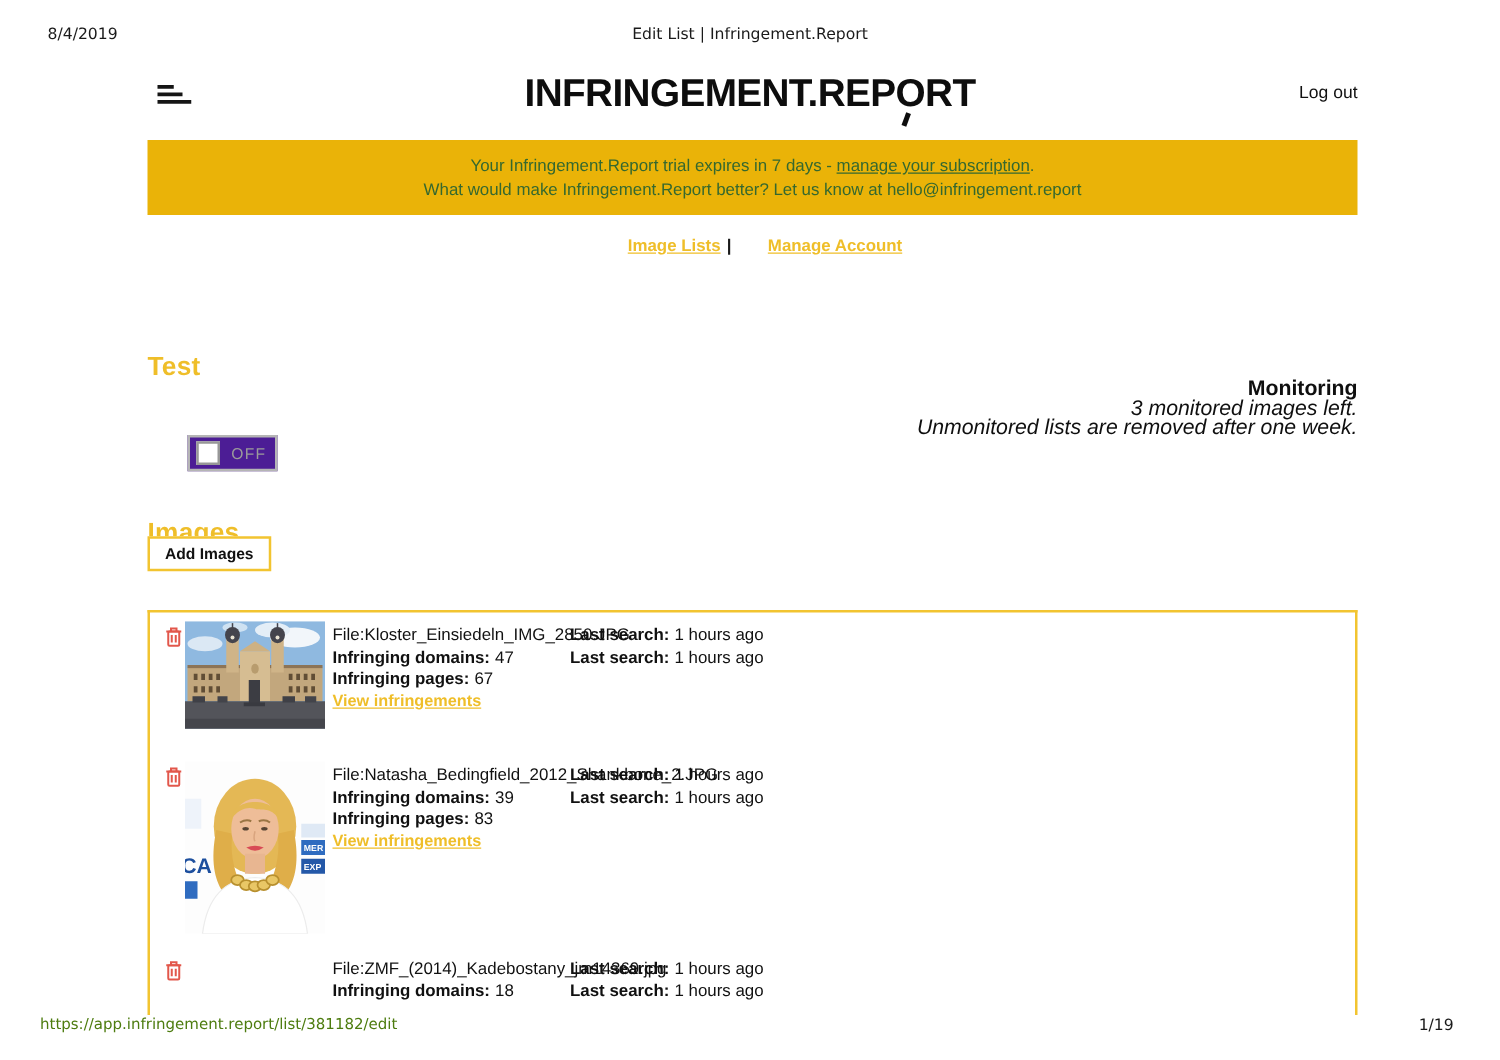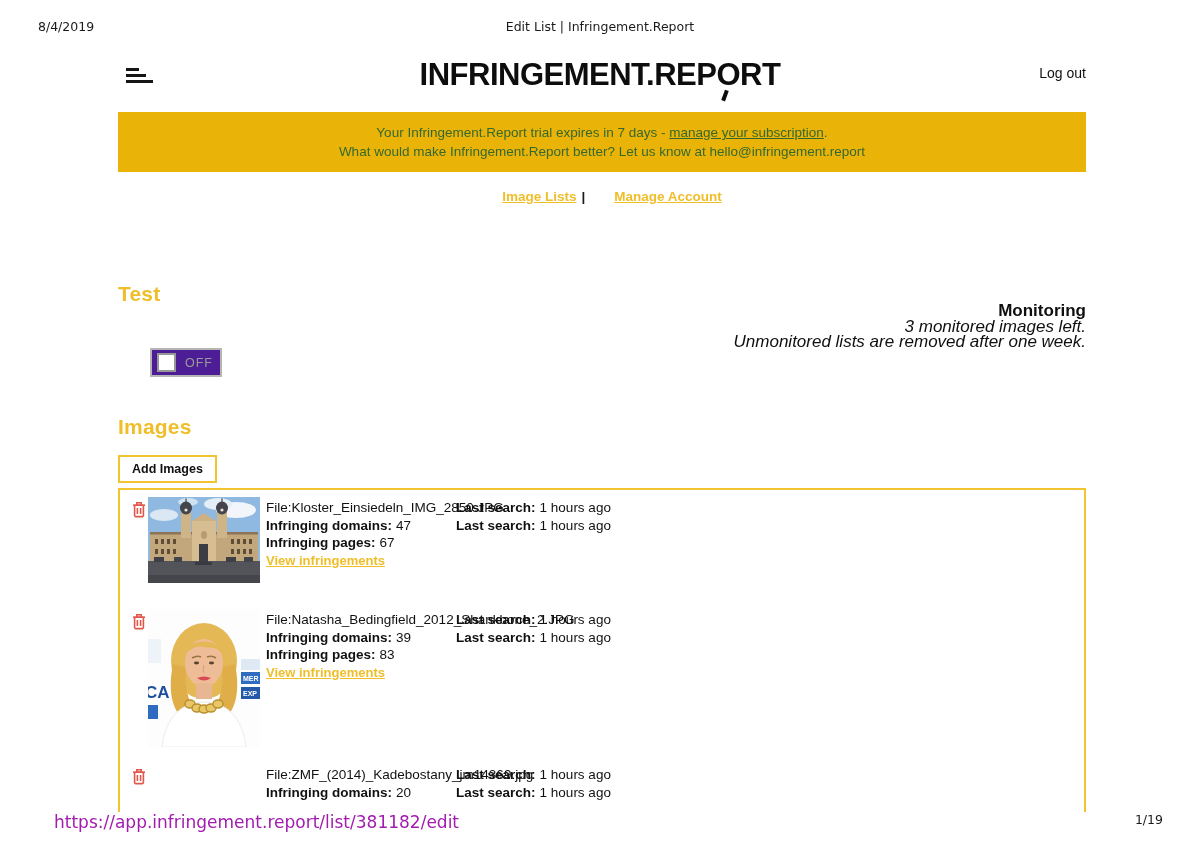--- a/index.html
+++ b/index.html
@@ -7,21 +7,21 @@
   body {
     position: relative;
     background: #ffffff;
     font-family: "Liberation Sans", sans-serif;
     color: #111;
     overflow: hidden;
   }
   
   .print-date { position:absolute; left:38px; top:19px; font-size:12.5px; color:#1a1a1a; font-family:"DejaVu Sans",sans-serif; }
   .print-title { position:absolute; left:0; right:0; top:19px; text-align:center; font-size:12.5px; color:#1a1a1a; font-family:"DejaVu Sans",sans-serif; }
-  .print-url { position:absolute; left:54px; top:812px; font-size:17px; color:#a21caf; font-family:"DejaVu Sans",sans-serif; }
+  .print-url { position:absolute; left:32px; top:812px; font-size:12px; color:#4d7c0f; font-family:"DejaVu Sans",sans-serif; }
   .print-page { position:absolute; right:37px; top:812px; font-size:12.5px; color:#1a1a1a; font-family:"DejaVu Sans",sans-serif; }
 
   
   .menu-btn { position:absolute; left:126px; top:67px; width:30px; height:20px; background:none; border:0; cursor:pointer; }
   .menu-btn span { display:block; background:#151515; height:3px; margin-bottom:3px; }
   .menu-b1 { width:13px; }
   .menu-b2 { width:20px; height:4px; }
   .menu-b3 { width:27px; }
   .logo { position:absolute; left:0; right:0; top:57px; text-align:center; font-size:31px; font-weight:bold; letter-spacing:-0.5px; color:#0d0d0d; }
   .logo-o { position:relative; display:inline-block; }
@@ -43,21 +43,21 @@
   .monitoring { position:absolute; right:114px; top:303px; text-align:right; font-size:17px; line-height:15.5px; color:#0f0f0f; }
   .monitoring .m-title { font-weight:bold; font-style:normal; }
   .monitoring .m-line { font-style:italic; }
 
   .toggle { position:absolute; left:150px; top:348px; width:72px; height:29px; border:2px solid #b5b5b5; background:#4c1d95; display:flex; align-items:center; cursor:pointer; }
   .toggle .knob { width:19px; height:19px; border:2px solid #979797; background:#fff; margin-left:5px; }
   .toggle .state { margin-left:9px; font-size:12.5px; letter-spacing:1px; color:#9b9b9b; }
 
   
   .title-images { left:118px; top:415px; }
-  .add-btn { position:absolute; left:118px; top:455px; border:2px solid #f2c430; background:#fff; padding:5px 12px; font-size:12.5px; font-weight:bold; font-family:inherit; color:#111; cursor:pointer; }
+  .add-btn { position:absolute; left:118px; top:429px; border:2px solid #f2c430; background:#fff; padding:5px 12px; font-size:12.5px; font-weight:bold; font-family:inherit; color:#111; cursor:pointer; }
 
   .list-box { position:absolute; left:118px; top:488px; width:968px; height:324px; border:2px solid #f2c430; border-bottom:0; overflow:hidden; padding:7px 12px 0 10px; }
 
   .row { display:flex; align-items:flex-start; }
   .row1 { margin-bottom:26px; }
   .row2 { margin-bottom:13px; }
   .trash-btn { width:18px; padding-top:4px; background:none; border:0; cursor:pointer; flex:none; }
   .thumb { flex:none; width:112px; margin-right:6px; }
   .thumb svg { display:block; }
   .thumb-empty { height:1px; }
@@ -265,19 +265,19 @@
         </g>
       </svg>
     </button>
     <div class="thumb thumb-empty"></div>
     <div class="txt txt-pad">
       <div class="line">
         <span>File:ZMF_(2014)_Kadebostany_jm14369.jpg</span>
         <span class="rightcol"><span class="b">Last search:</span><span class="v">1 hours ago</span></span>
       </div>
       <div class="line">
-        <span class="b">Infringing domains:</span><span class="v">20</span>
+        <span class="b">Infringing domains:</span><span class="v">18</span>
         <span class="rightcol"><span class="b">Last search:</span><span class="v">1 hours ago</span></span>
       </div>
     </div>
   </div>
 
 </div>
 
 </body></html>

